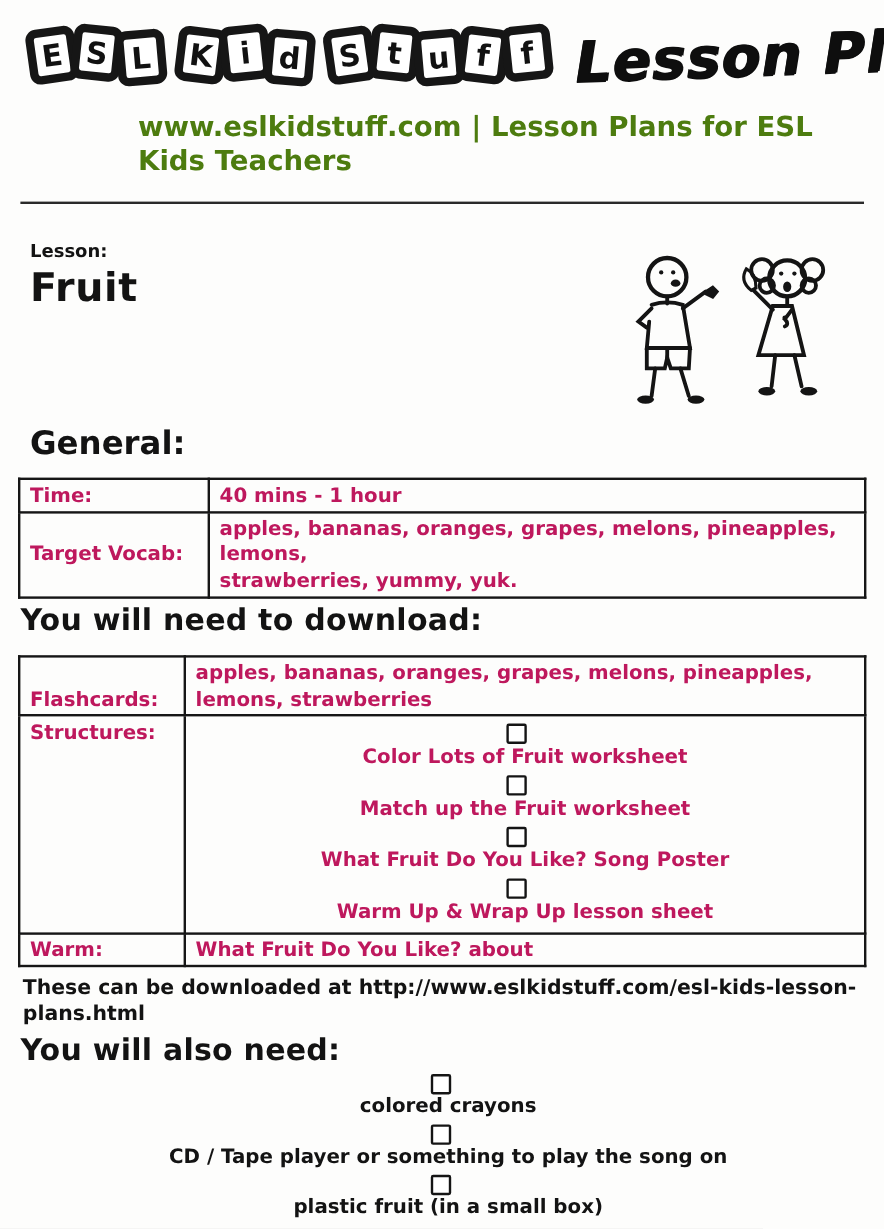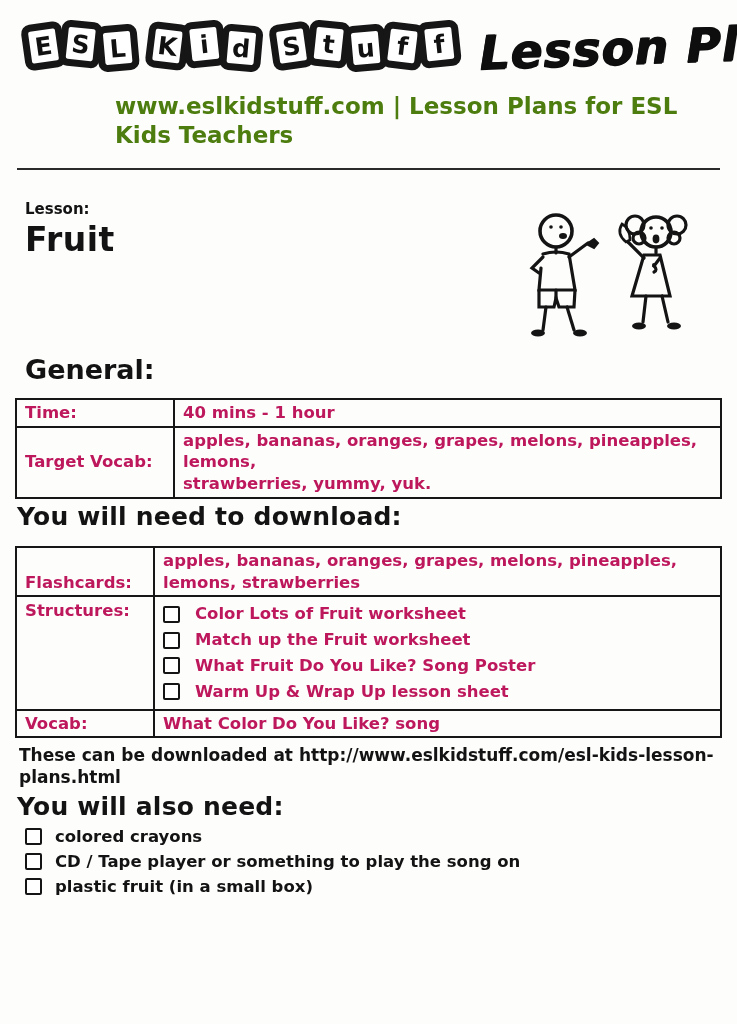--- a/index.html
+++ b/index.html
@@ -33,21 +33,21 @@
   .t-general{margin-top:13px;}
   .t-general td.lbl{width:140px;}
   td.top{vertical-align:top;}
   .t-download{margin-top:15px;}
   .t-download td.lbl{width:120px;vertical-align:bottom;padding-bottom:2px;}
   .t-download td.lbl.vtop{vertical-align:top;padding-top:3px;}
   .t-download td.lbl.vmid{vertical-align:middle;}
 
   .h-section{margin:3px 0 0 2px;font-size:25px;font-weight:bold;letter-spacing:0.2px;}
 
-  .chk-row{display:flex;align-items:center;margin:4px 0;}
+  .chk-row{display:flex;align-items:center;margin:4px 0;flex-direction:column;}
   .chk{flex:none;width:13px;height:13px;border:2.5px solid #141414;border-radius:2px;background:#fff;margin-right:15px;}
   .chk-row .txt{font-size:16.5px;font-weight:bold;}
 
   .note{margin:7px 0 0 4px;width:700px;font-size:17px;font-weight:bold;line-height:1.28;}
 
   .need-list{margin:6px 0 0 10px;}
   .need-list .chk-row{margin:6px 0;}
   .need-list .chk{margin-right:13px;}
 </style>
 </head>
@@ -172,22 +172,22 @@
           <span class="chk"></span>
           <span class="txt">What Fruit Do You Like? Song Poster</span>
         </div>
         <div class="chk-row">
           <span class="chk"></span>
           <span class="txt">Warm Up &amp; Wrap Up lesson sheet</span>
         </div>
       </td>
     </tr>
     <tr>
-      <td class="lbl vmid">Vocab:</td>
-      <td>What Color Do You Like? song</td>
+      <td class="lbl vmid">Warm:</td>
+      <td>What Fruit Do You Like? about</td>
     </tr>
   </tbody>
     </table>
 
   <div class="note">These can be downloaded at http://www.eslkidstuff.com/esl-kids-lesson-plans.html</div>
 
   <div class="h-section">You will also need:</div>
 
   <div class="need-list">
     <div class="chk-row">

